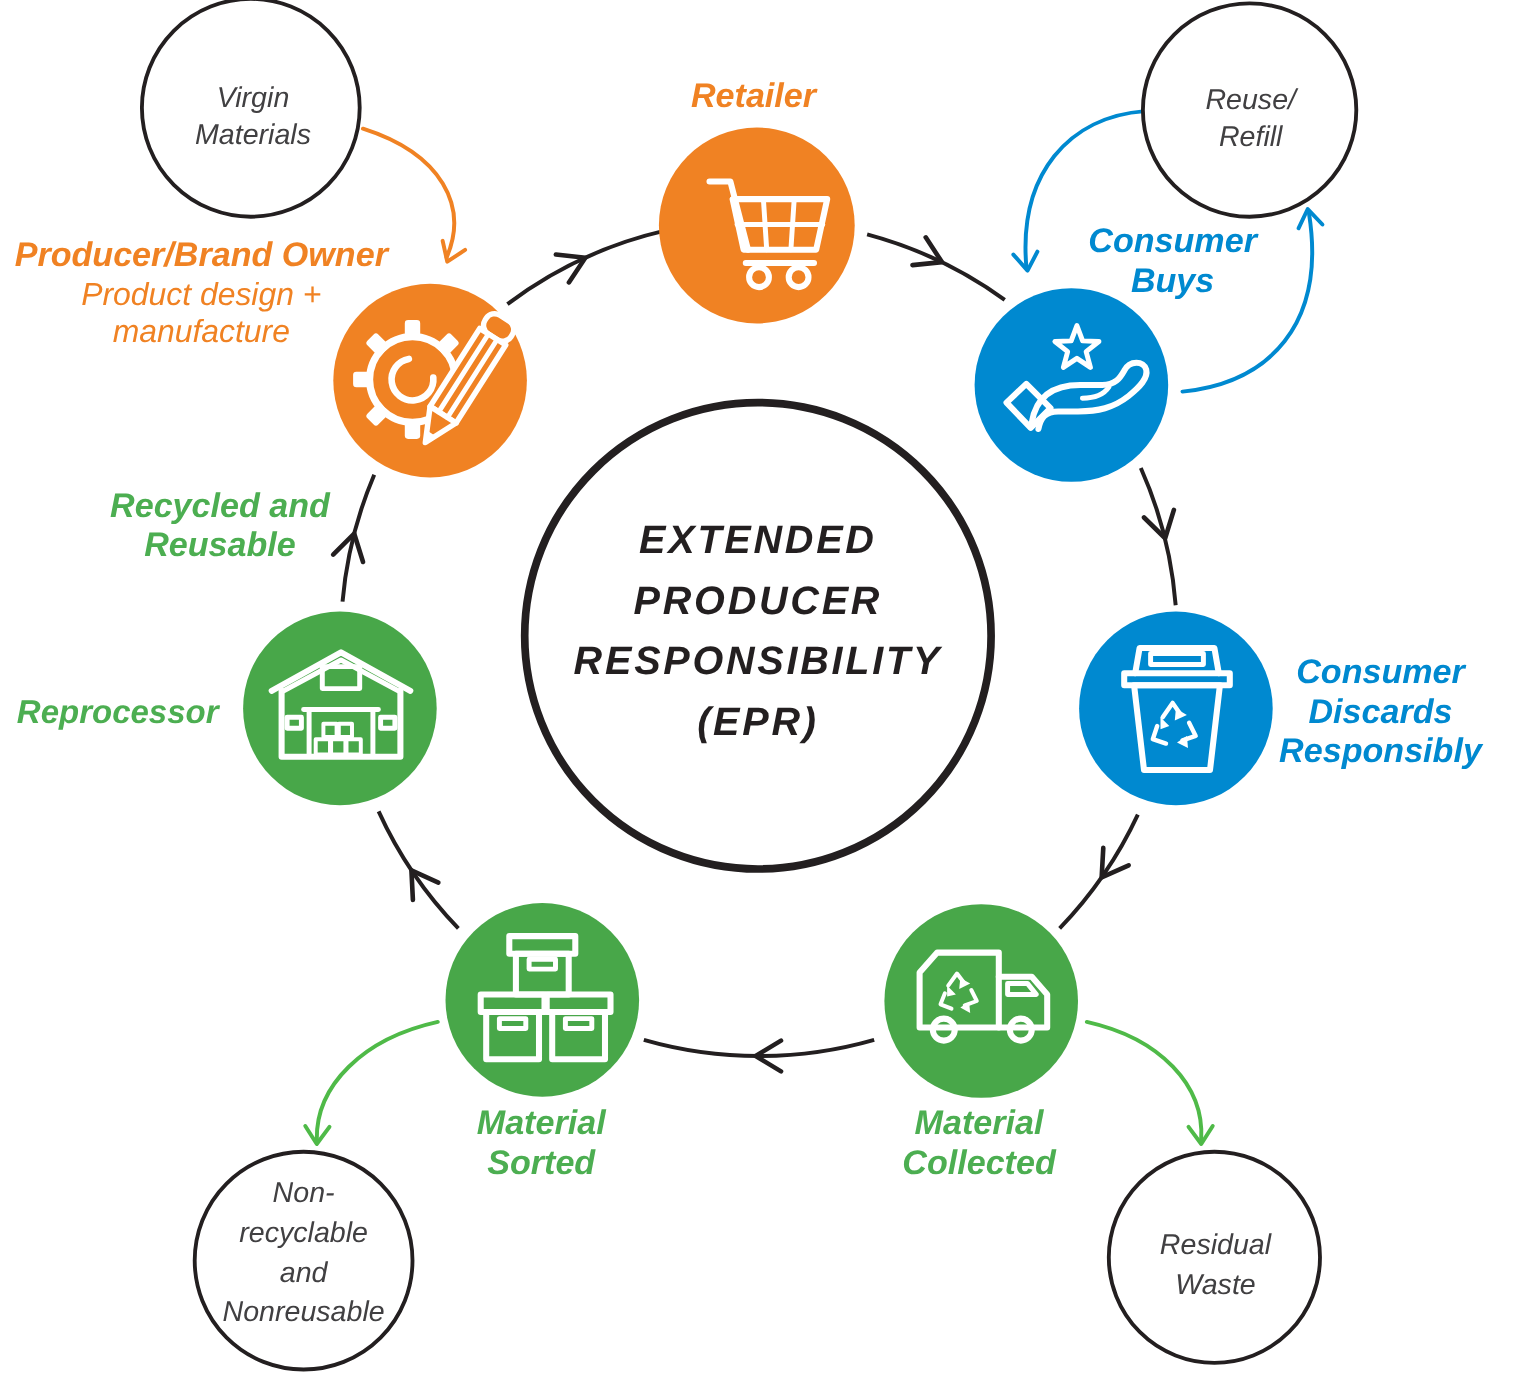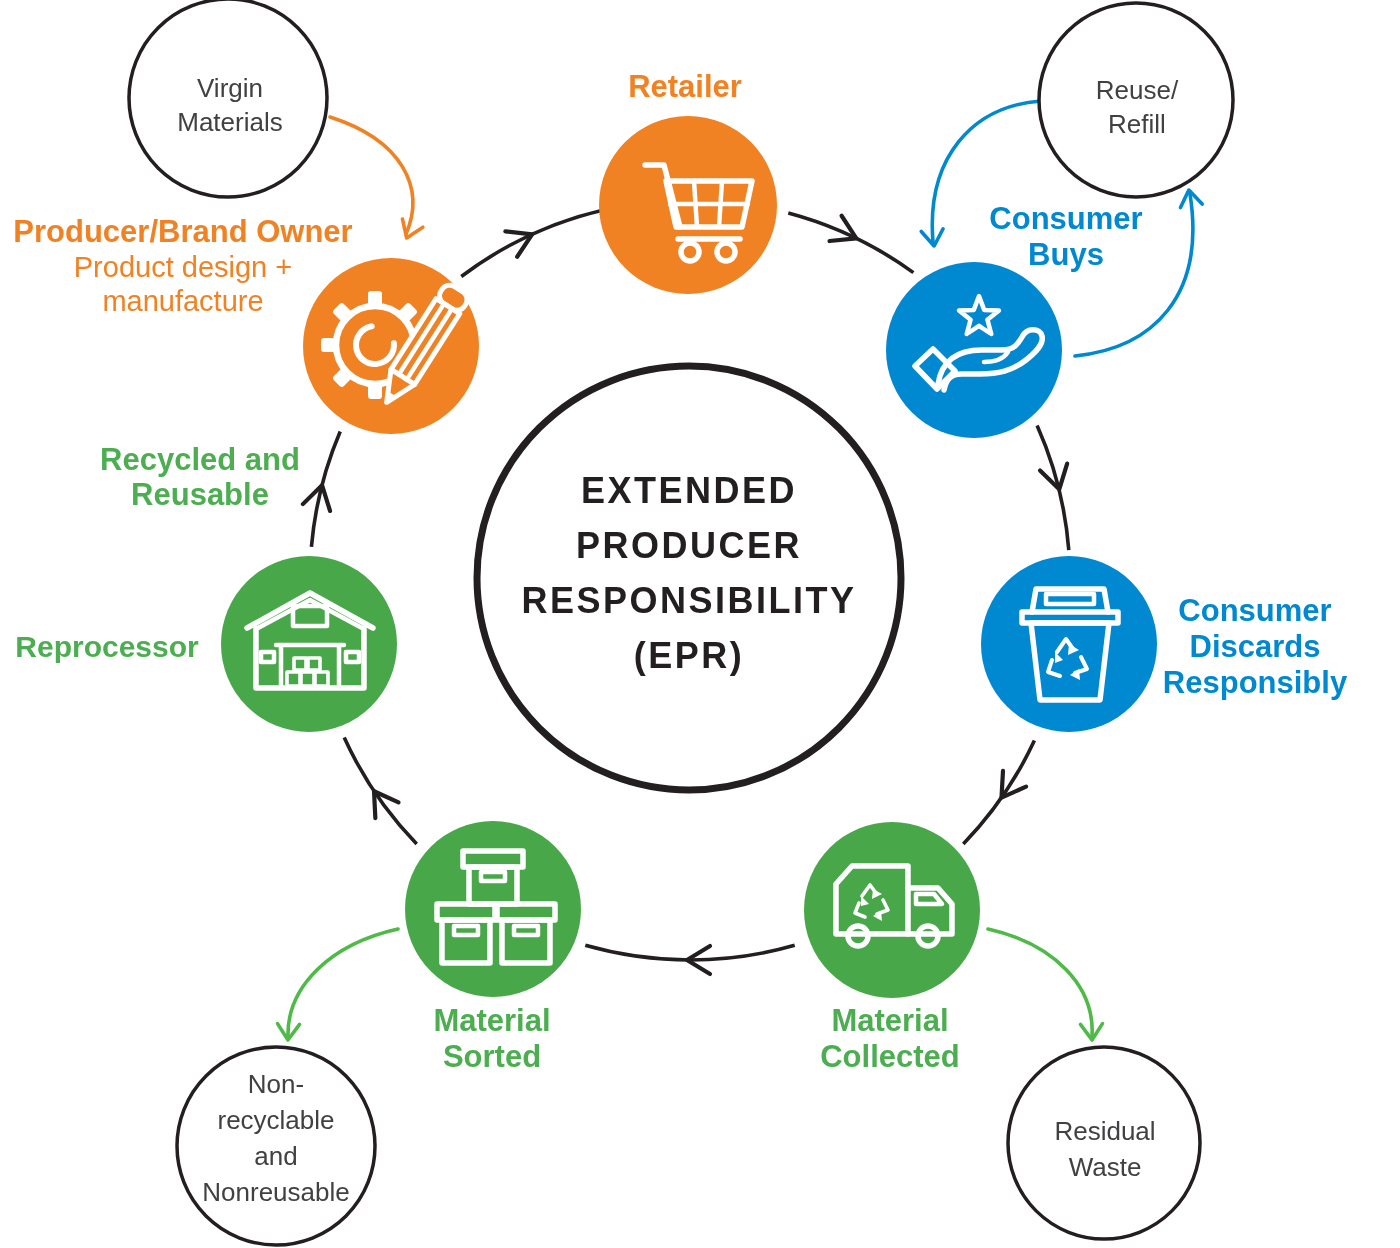--- a/index.html
+++ b/index.html
@@ -1,16 +1,16 @@
 <!DOCTYPE html>
 <html style="--orange: #F08223; --blue: #0089D0; --green: #48A749; --green_text: #4CAE51; --green_arrow: #4FBA48; --black: #231F20; --gray_text: #414042;"><head>
 <meta charset="utf-8">
 <style>
   html,body{margin:0;padding:0;background:#fff;}
-  .canvas{position:relative;width:1400px;height:1248px;background:#fff;overflow:hidden;}
+  .canvas{position:relative;width:1400px;height:1248px;background:#fff;overflow:hidden;font-style:italic;}
   svg{position:absolute;left:0;top:0;}
   
   .arc{stroke:var(--black);stroke-width:3.6;fill:none;}
   .ahead{stroke:var(--black);stroke-width:4.2;fill:none;stroke-linecap:round;stroke-linejoin:round;}
   .c-orange{fill:var(--orange);}
   .c-blue{fill:var(--blue);}
   .c-green{fill:var(--green);}
   .sat{fill:#fff;stroke:var(--black);stroke-width:3.5;}
   .hub{fill:#fff;stroke:var(--black);stroke-width:7;}
   .oarrow{stroke:var(--orange);stroke-width:3.6;fill:none;stroke-linecap:round;stroke-linejoin:round;}

